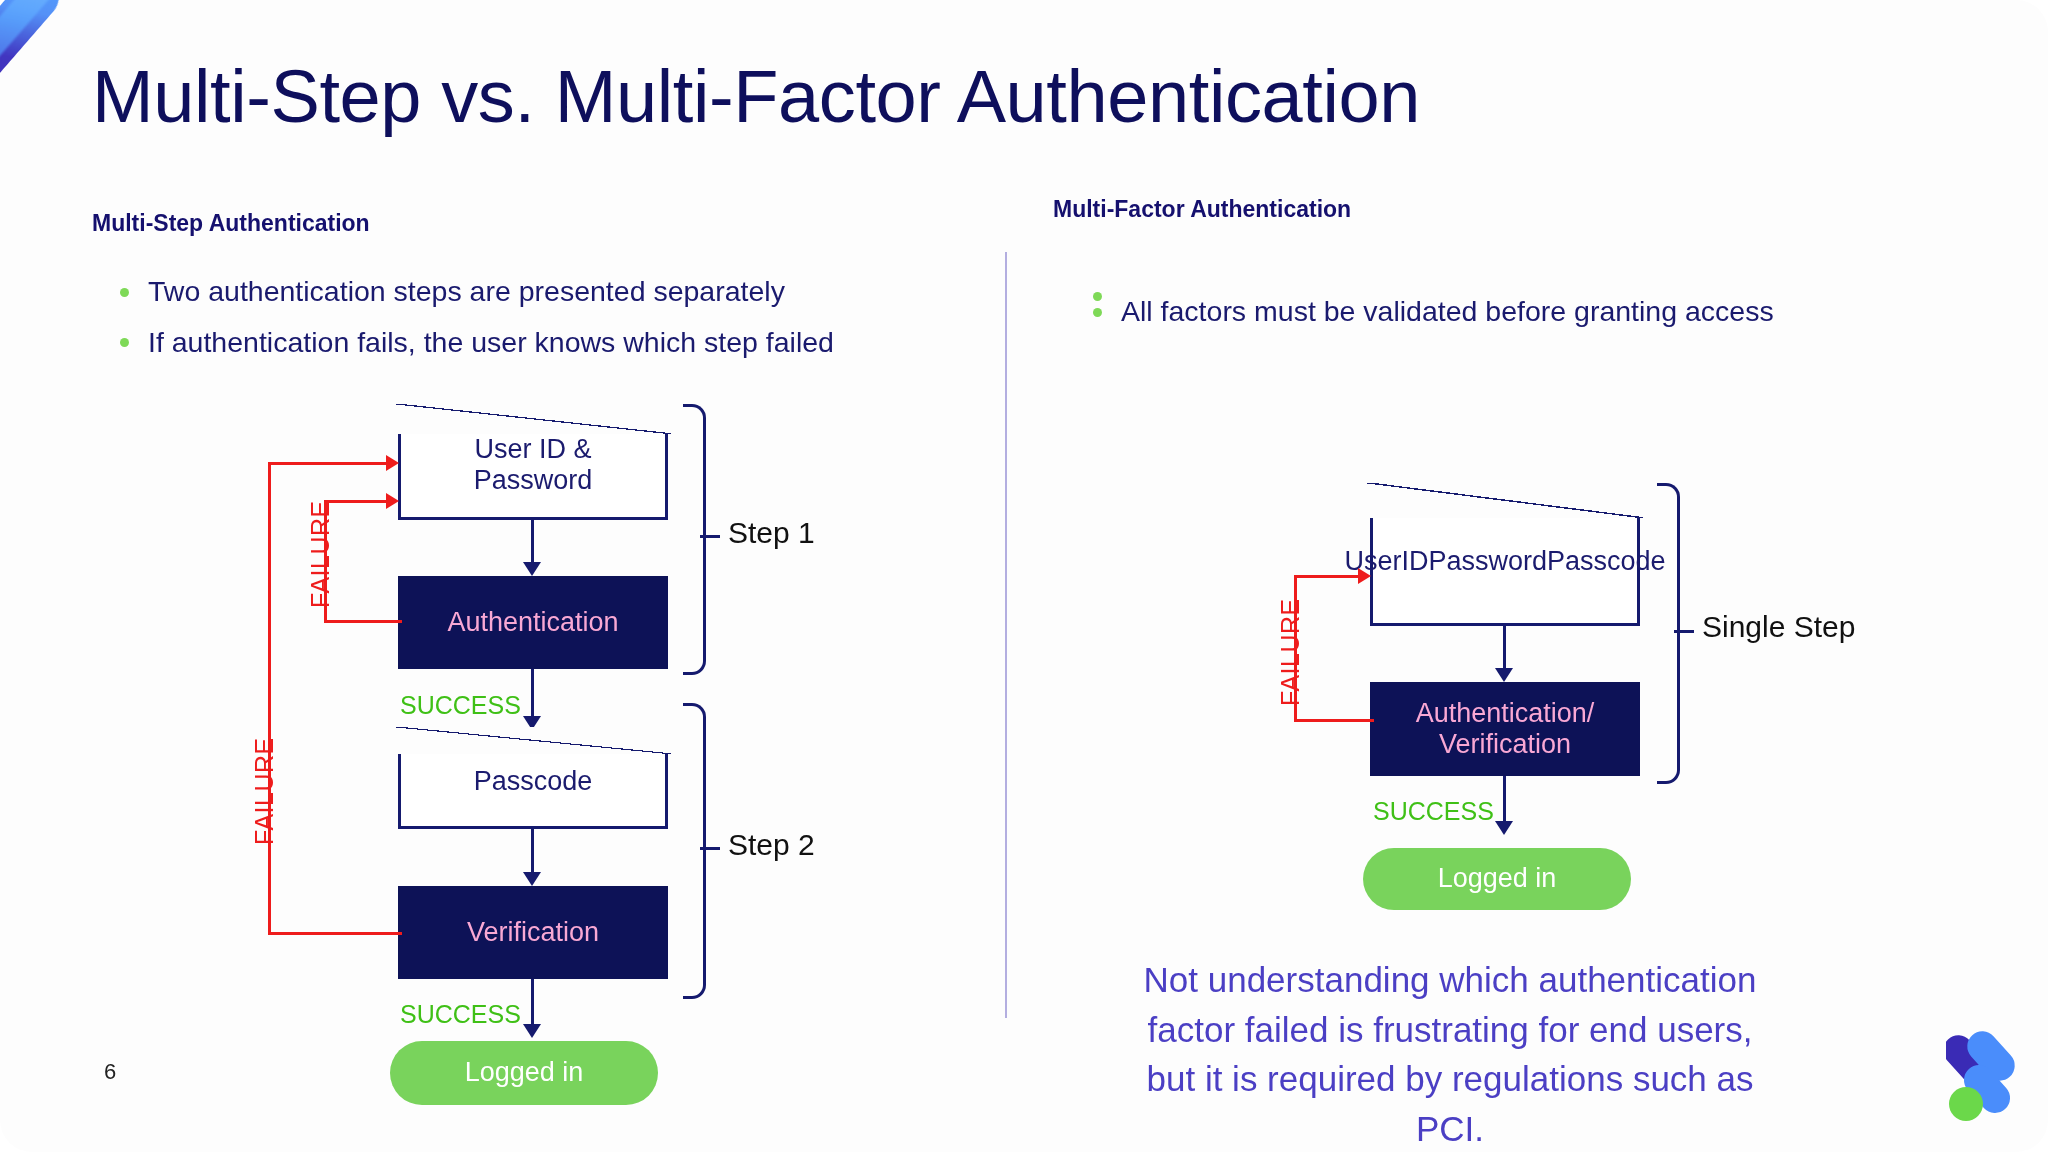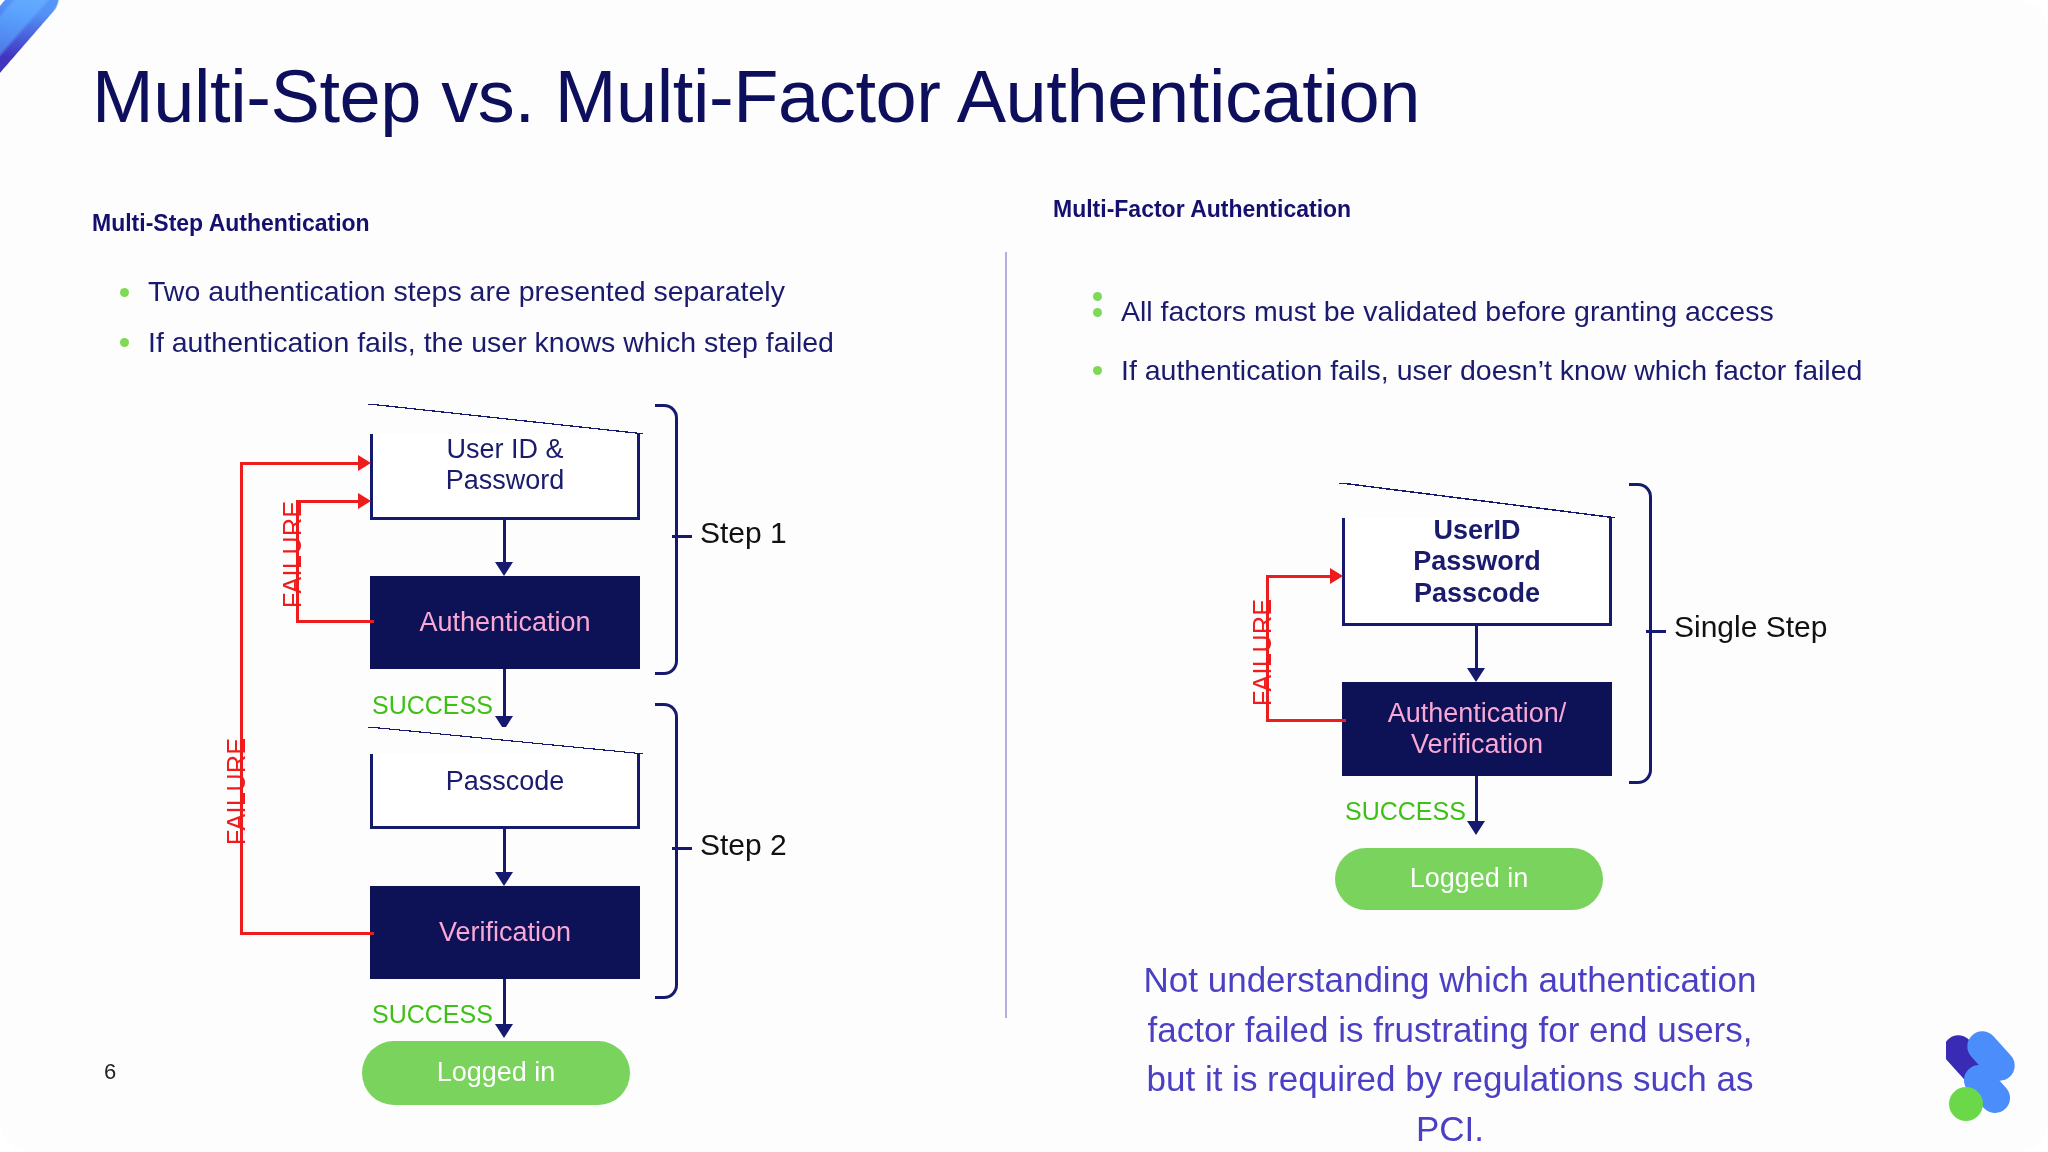--- a/index.html
+++ b/index.html
@@ -54,21 +54,21 @@
     position:relative;padding-left:36px;margin-bottom:8px;
     font-size:28.5px;color:#1a1a6e;line-height:1.5;
   }
   .bullets.right .bullet{font-size:28.5px;margin-bottom:16px;}
   .bullet .dot{
     position:absolute;left:8px;top:.62em;width:9px;height:9px;
     border-radius:50%;background:#7ed957;
   }
 
   
-  .flow{position:absolute;}
+  .flow{position:absolute;margin-left:28px;}
   .node{
     position:absolute;box-sizing:border-box;
     display:flex;align-items:center;justify-content:center;
     text-align:center;font-size:27px;line-height:1.15;
   }
   .node.input{
     border:3px solid #151a6e;background:#fff;color:#1b1b6e;
   }
   .node.proc{
     background:#0d1257;color:#f9a8d4;
@@ -209,29 +209,25 @@
   <div class="col-head right">Multi-Factor Authentication</div>
 
   <div class="bullets right">
     <div class="bullet">
       <span class="dot"></span>
     </div>
     <div class="bullet">
       <span class="dot"></span>
       <span>All factors must be validated before granting access</span>
     </div>
-    <div class="bullet">
-      <span class="dot"></span>
-      <span>If authentication fails, user doesn’t know which factor failed</span>
-    </div>
   </div>
 
   <div class="flow" style="left:0;top:0;width:2048px;height:1152px;">
 
-    <div class="node input" style="left:1342px;top:498px;width:270px;height:128px;flex-direction:column;font-weight:bold;">
+    <div class="node input" style="left:1342px;top:498px;width:270px;height:128px;flex-direction:row;">
       <div>UserID</div>
       <div>Password</div>
       <div>Passcode</div>
     </div>
     <div class="slant" style="left:1339px;top:483px;width:276px;height:35px;"></div>
 
     <div class="vline" style="left:1475px;top:626px;height:47px;"></div>
     <div class="varrow" style="left:1467px;top:668px;"></div>
 
     <div class="node proc" style="left:1342px;top:682px;width:270px;height:94px;flex-direction:column;">

